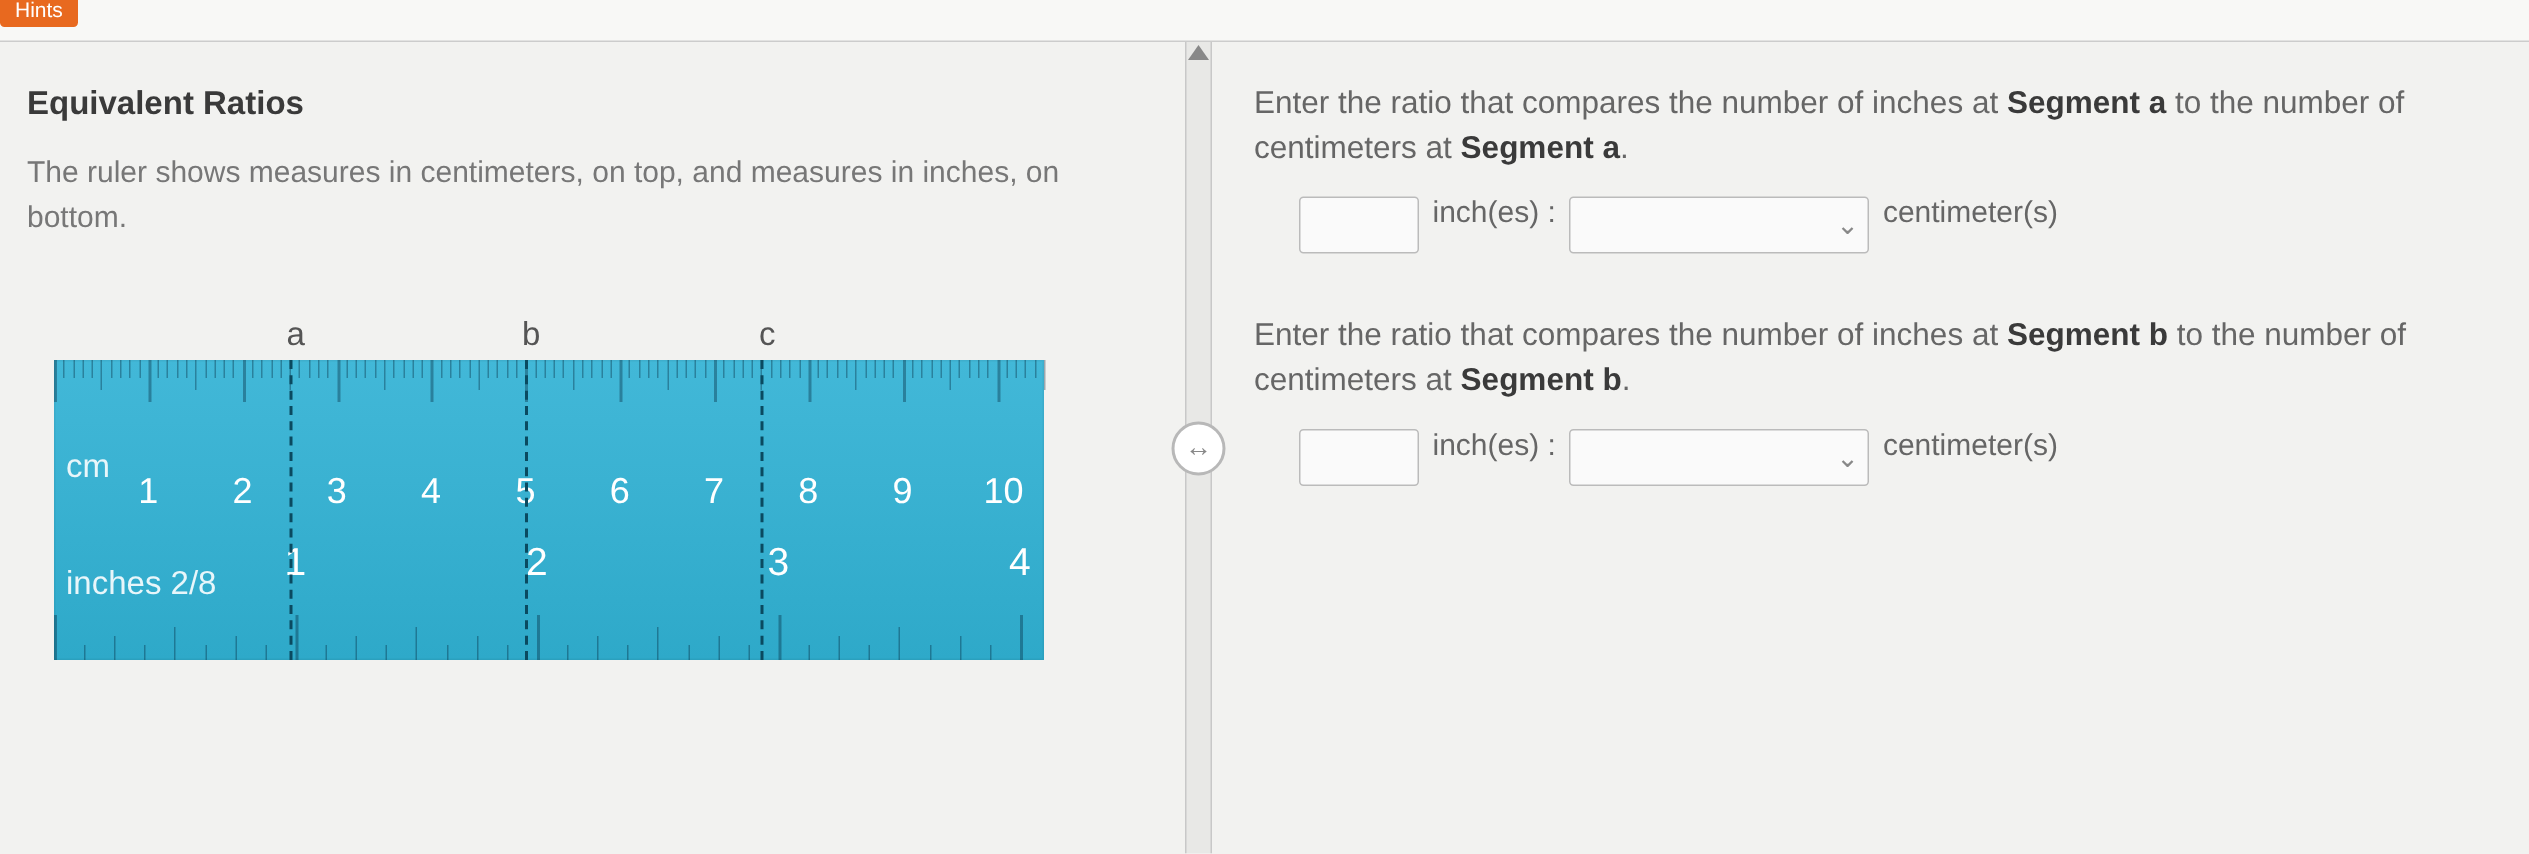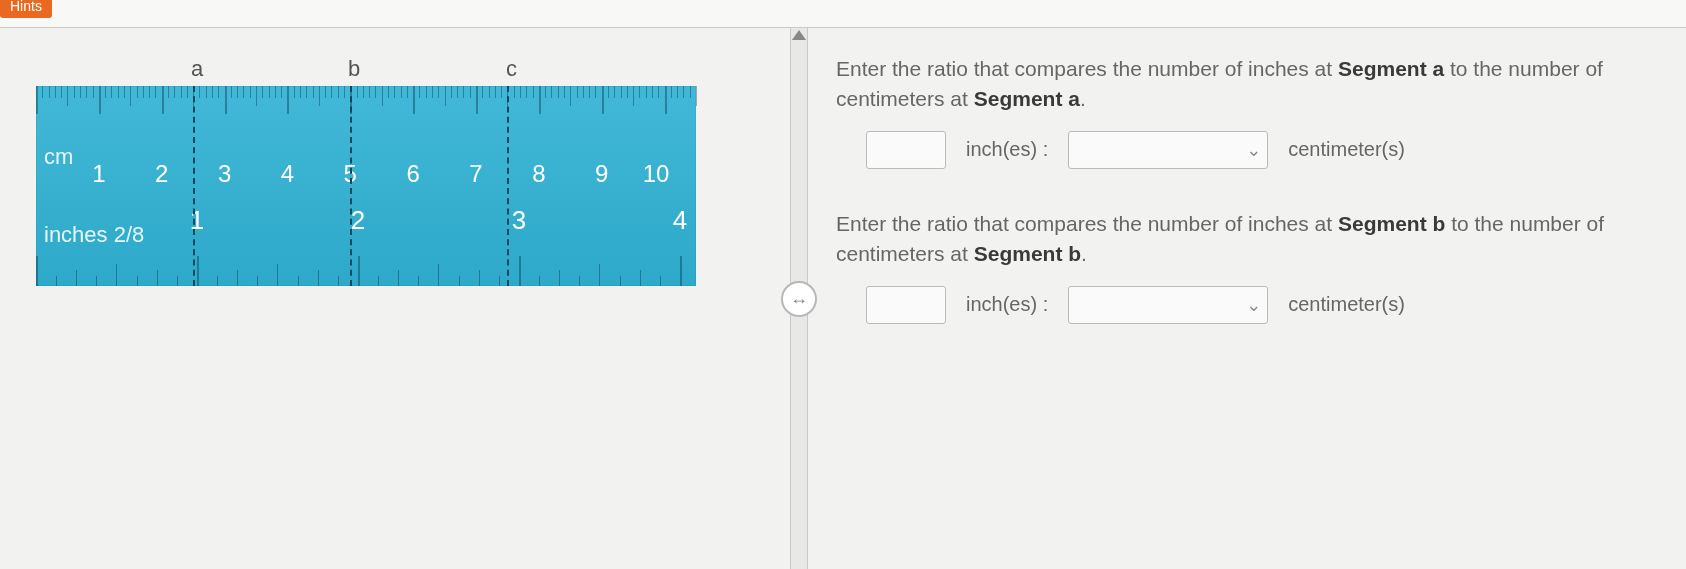--- a/index.html
+++ b/index.html
@@ -126,22 +126,22 @@
     }
     .right-q {
       font-size: 21px;
       color: #666;
       line-height: 1.45;
       margin-bottom: 16px;
     }
     .right-q b { color: #3a3a3a; font-weight: bold; }
     .answer-row {
       display: flex;
-      align-items: center;
-      gap: 20px;
+      align-items: flex-start;
+      gap: 9px;
       margin-bottom: 40px;
       padding-left: 30px;
     }
     .num-input {
       width: 80px;
       height: 38px;
       border: 1px solid #bbb;
       border-radius: 3px;
       background: #fafafa;
       font-size: 18px;
@@ -166,20 +166,22 @@
 </head>
 <body>
 
 <div class="top-bar">
   <button class="hints-btn">Hints</button>
 </div>
 
 <div class="content">
 
   <div class="left-pane">
+    <div class="left-title">Equivalent Ratios</div>
+    <div class="left-desc">The ruler shows measures in centimeters, on top, and measures in inches, on bottom.</div>
 
     <div class="ruler-wrap">
       <div class="labels-row">
         <span style="left:155px">a</span>
         <span style="left:312px">b</span>
         <span style="left:470px">c</span>
       </div>
       <div class="ruler" id="ruler">
         <div class="cm-label">cm</div>
         <div class="in-label">inches 2/8</div>
@@ -291,21 +293,21 @@
           <div class="tick" style="top: 0px; height: 20px; left: 660px;"></div>
           <div class="cm-num" style="left: 62.8571px;">1</div>
           <div class="cm-num" style="left: 125.714px;">2</div>
           <div class="cm-num" style="left: 188.571px;">3</div>
           <div class="cm-num" style="left: 251.429px;">4</div>
           <div class="cm-num" style="left: 314.286px;">5</div>
           <div class="cm-num" style="left: 377.143px;">6</div>
           <div class="cm-num" style="left: 440px;">7</div>
           <div class="cm-num" style="left: 502.857px;">8</div>
           <div class="cm-num" style="left: 565.714px;">9</div>
-          <div class="cm-num" style="left: 620px;">10</div>
+          <div class="cm-num" style="left: 633px;">10</div>
           <div class="tick major" style="bottom: 0px; height: 30px; left: 0px;"></div>
           <div class="tick" style="bottom: 0px; height: 10px; left: 20.122px;"></div>
           <div class="tick" style="bottom: 0px; height: 16px; left: 40.2439px;"></div>
           <div class="tick" style="bottom: 0px; height: 10px; left: 60.3659px;"></div>
           <div class="tick" style="bottom: 0px; height: 22px; left: 80.4878px;"></div>
           <div class="tick" style="bottom: 0px; height: 10px; left: 100.61px;"></div>
           <div class="tick" style="bottom: 0px; height: 16px; left: 120.732px;"></div>
           <div class="tick" style="bottom: 0px; height: 10px; left: 140.854px;"></div>
           <div class="tick major" style="bottom: 0px; height: 30px; left: 160.976px;"></div>
           <div class="tick" style="bottom: 0px; height: 10px; left: 181.098px;"></div>

